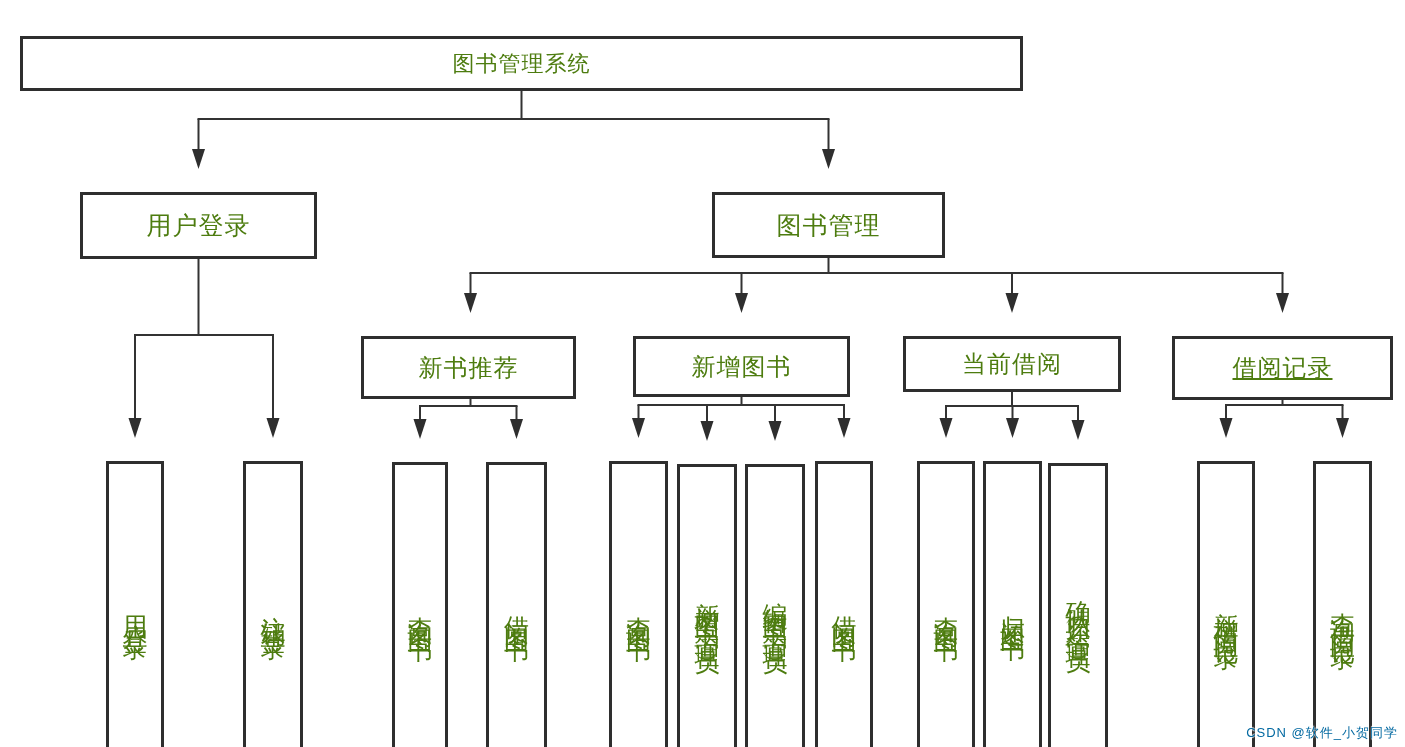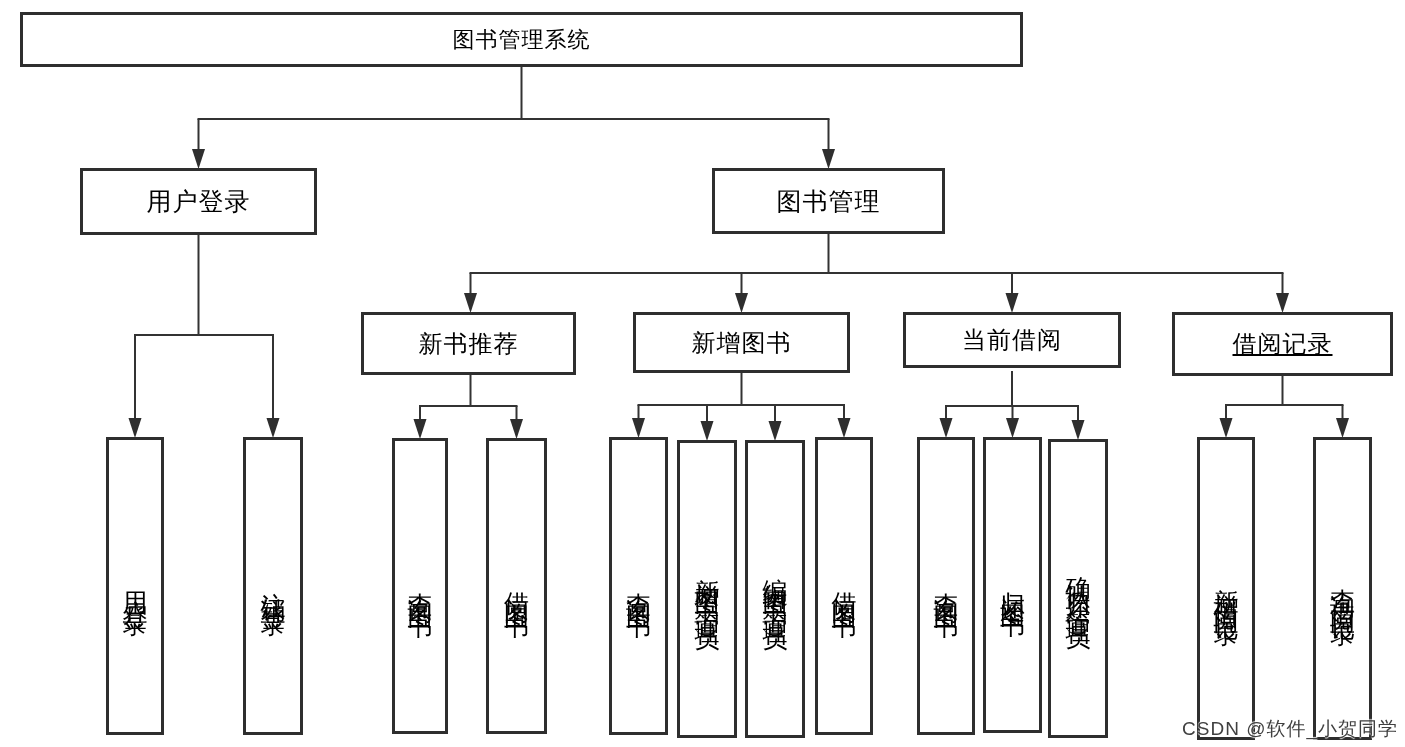--- a/index.html
+++ b/index.html
@@ -23,40 +23,41 @@
   }
   .node {
     position: absolute;
     box-sizing: border-box;
     background: #ffffff;
     border: 3px solid #2e2e2e;
     display: flex;
     align-items: center;
     justify-content: center;
     z-index: 2;
-    color: #000000;
+    color: #4d7c0f;
+    margin-top: 24px;
   }
   .node .lbl {
     text-align: center;
     letter-spacing: 1px;
     white-space: nowrap;
   }
   .node.v .lbl {
     writing-mode: vertical-rl;
     text-orientation: mixed;
     letter-spacing: 7px;
     line-height: 1;
     white-space: normal;
   }
   .watermark {
     position: absolute;
     right: 7px;
     bottom: 5px;
-    font-size: 19px;
-    color: #404040;
+    font-size: 13px;
+    color: #0369a1;
     letter-spacing: 1px;
     text-shadow: 0 1px 1px rgba(255,255,255,0.9), 0 -1px 1px rgba(255,255,255,0.9);
     z-index: 5;
     white-space: nowrap;
   }
 </style>
 </head>
 <body>
 
 <div class="canvas">

